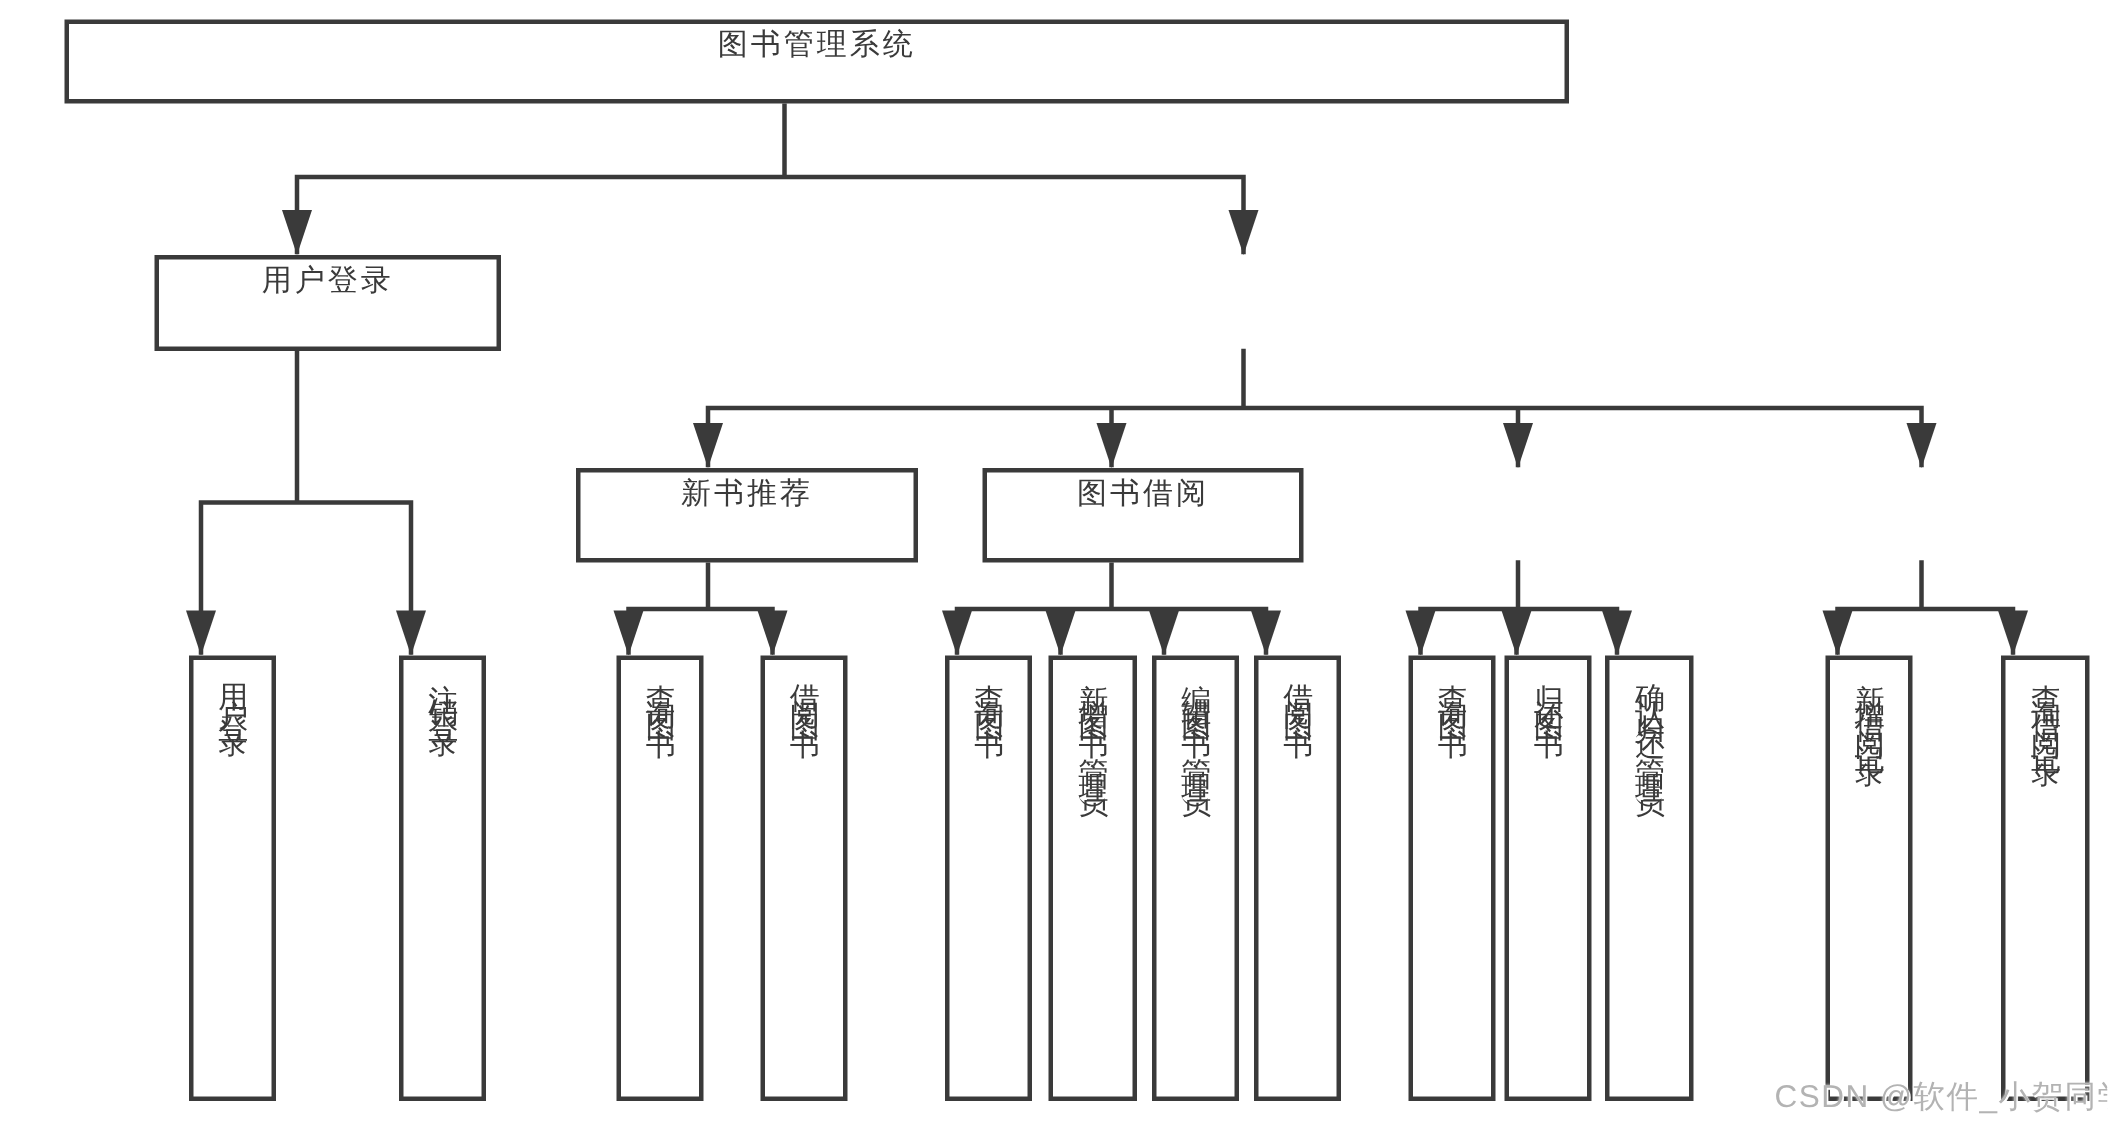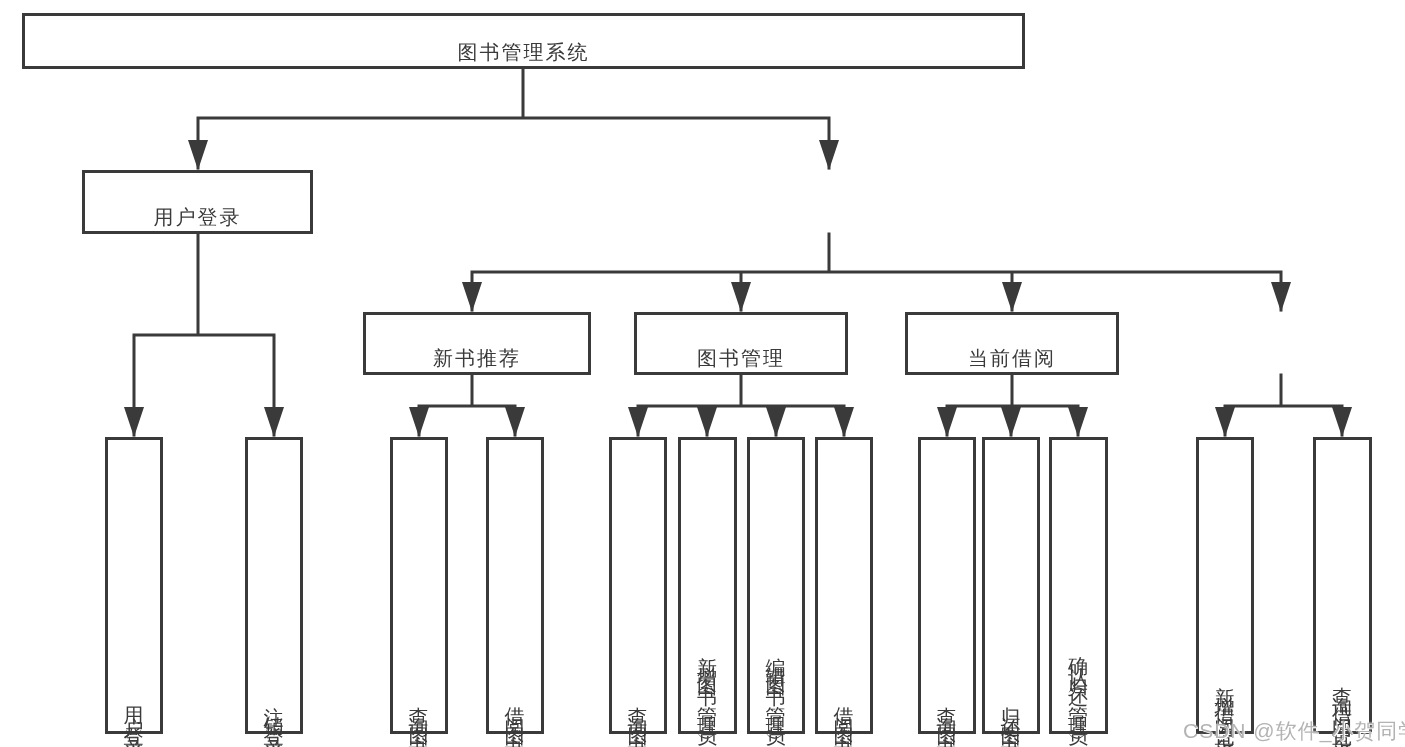--- a/index.html
+++ b/index.html
@@ -11,23 +11,24 @@
   html,body{margin:0;padding:0;background:var(--background);}
   body{font-family:"Liberation Sans","DejaVu Sans",sans-serif;}
   .canvas{
     position:relative;width:1405px;height:747px;
     background:var(--background);overflow:hidden;
   }
   .wires{position:absolute;left:0;top:0;width:1405px;height:747px;}
   .node{
     position:absolute;box-sizing:border-box;background:#fff;
     border:3px solid var(--line);
-    display:flex;align-items:flex-end;justify-content:center;
+    display:flex;align-items:flex-start;justify-content:center;
     color:var(--text);font-size:20px;letter-spacing:2px;
     white-space:nowrap;
+    margin-left:21px;
   }
   .node.leaf span{
     writing-mode:vertical-rl;text-orientation:mixed;
     letter-spacing:10px;line-height:1;white-space:normal;
   }
   .watermark{
     position:absolute;left:1183px;top:717px;
     font-size:21px;color:var(--watermark);letter-spacing:1px;
     text-shadow:0 0 2px #ffffff, 1px 1px 0 #ffffff;
     white-space:nowrap;
@@ -75,24 +76,21 @@
   </div>
 
   <div class="node" style="left:82px;top:170px;width:231px;height:64px">
     <span>用户登录</span>
   </div>
 
   <div class="node" style="left:363px;top:312px;width:228px;height:63px">
     <span>新书推荐</span>
   </div>
   <div class="node" style="left:634px;top:312px;width:214px;height:63px">
-    <span>图书管理</span>
-  </div>
-  <div class="node" style="left:905px;top:312px;width:214px;height:63px">
-    <span>当前借阅</span>
+    <span>图书借阅</span>
   </div>
 
   <div class="node leaf" style="left:105px;top:437px;width:58px;height:297px">
     <span>用户登录</span>
   </div>
   <div class="node leaf" style="left:245px;top:437px;width:58px;height:297px">
     <span>注销登录</span>
   </div>
 
   <div class="node leaf" style="left:390px;top:437px;width:58px;height:297px">

